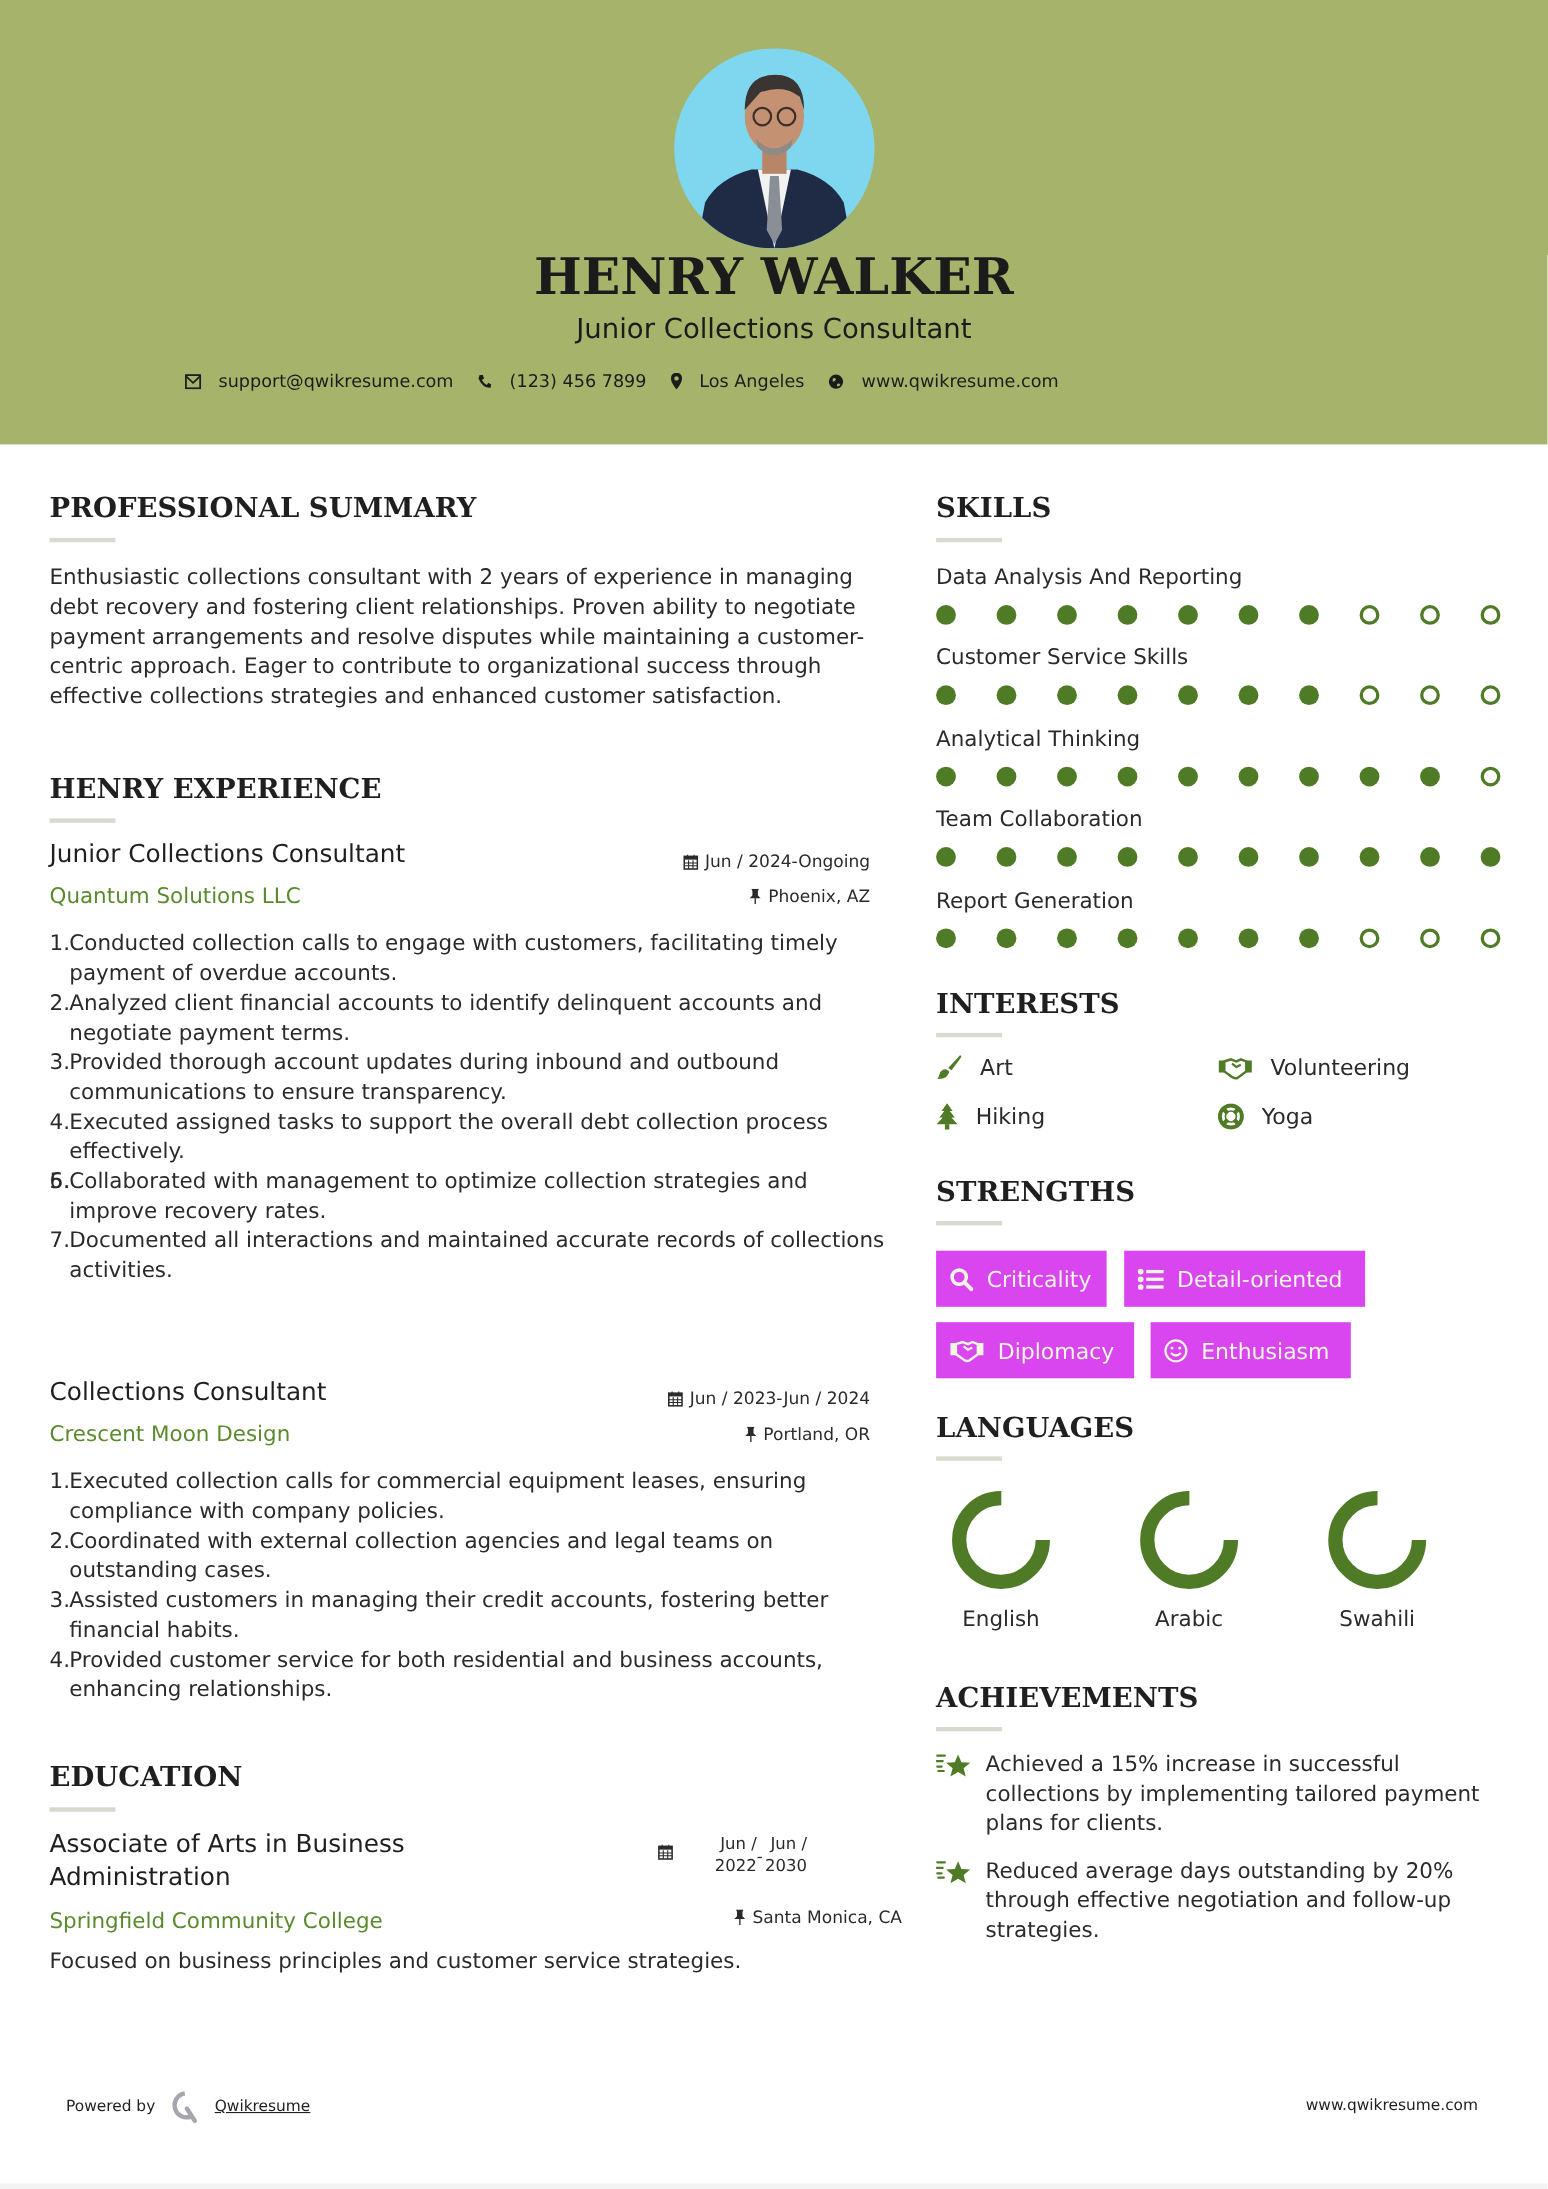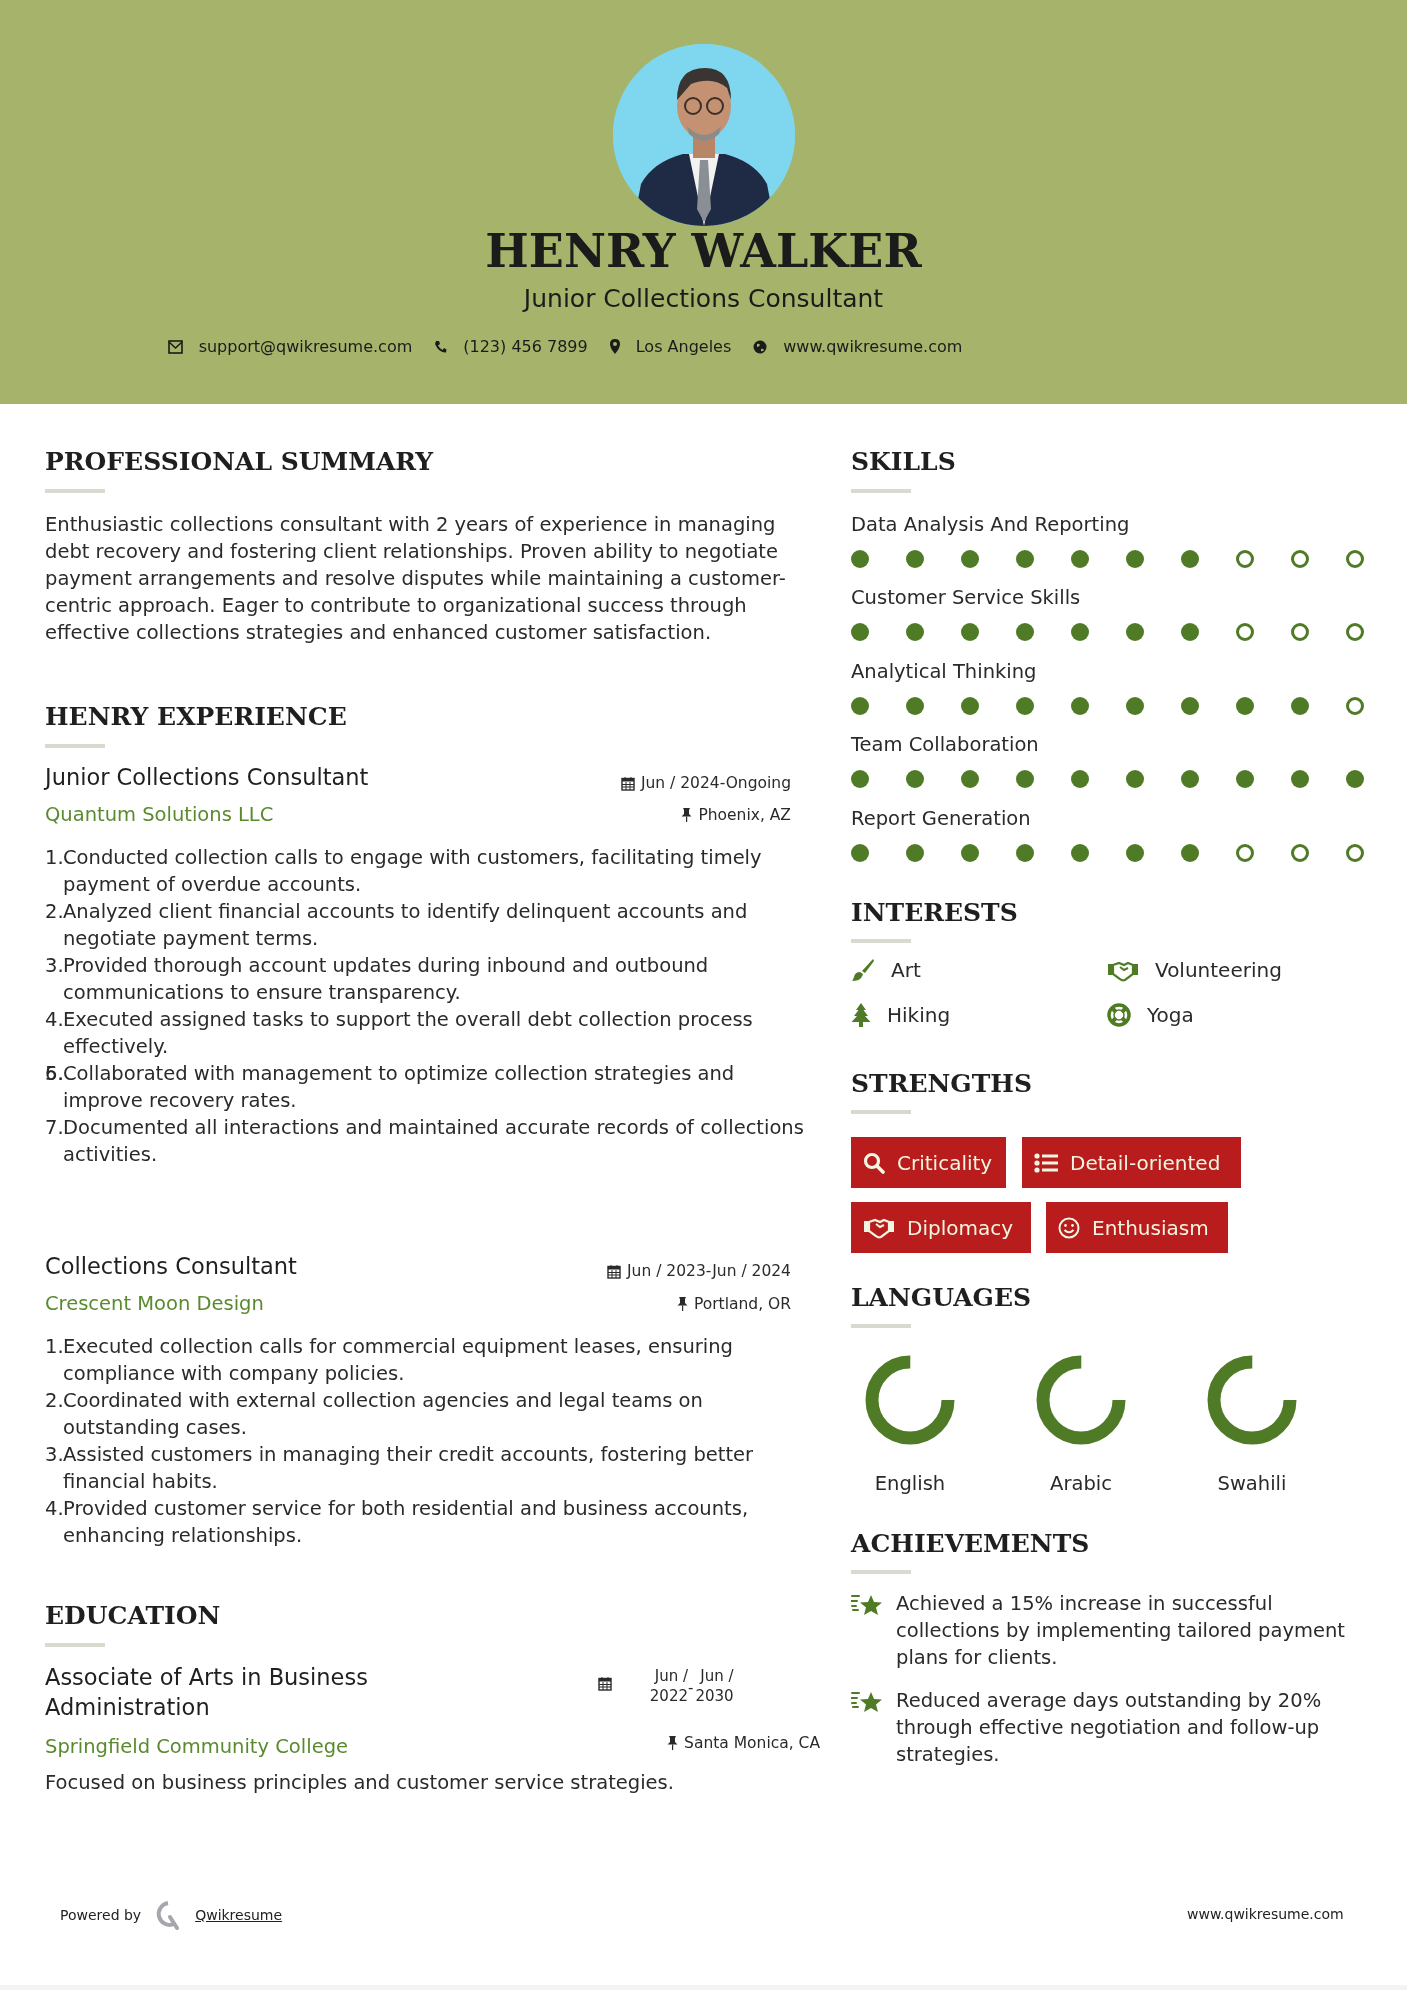--- a/index.html
+++ b/index.html
@@ -30,26 +30,26 @@
   .skill-label { position: absolute; font-size: 19.5px; color: #2a2a2a; }
   .dots { position: absolute; display: flex; }
   .dot { width: 18px; height: 18px; border-radius: 50%; margin-right: 37px; }
   .dot.on { background: #4f7b26; }
   .dot.off { background: #fff; border: 3px solid #4f7b26; }
   .dot:last-child { margin-right: 0; }
 
   .interest { position: absolute; display: flex; align-items: flex-end; font-size: 20px; color: #2a2a2a; }
   .interest .ic { margin-right: 16px; display: inline-flex; }
 
-  .chip { position: absolute; height: 51px; background: #b91c1c; color: #f1f6e2; display: flex; align-items: center; font-size: 20px; padding: 0 12px; }
+  .chip { position: absolute; height: 51px; background: #d946ef; color: #f1f6e2; display: flex; align-items: center; font-size: 20px; padding: 0 12px; }
   .chip .ic { margin-right: 12px; display: inline-flex; }
 
   .lang { position: absolute; width: 120px; text-align: center; }
   .lang svg { display: block; margin: 0 auto; }
-  .lang .lname { font-size: 19.5px; color: #2a2a2a; margin-top: 22px; }
+  .lang .lname { font-size: 19.5px; color: #2a2a2a; margin-top: 10px; }
 
   .ach { position: absolute; display: flex; font-size: 19.5px; line-height: 27px; color: #2a2a2a; }
   .ach .ic { width: 45px; flex-shrink: 0; padding-top: 3px; }
 
   .footer-left { position: absolute; left: 60px; top: 1900px; display: flex; align-items: center; font-size: 14px; color: #222; }
   .footer-left .logo { margin: 0 12px; display: inline-flex; }
   .footer-left a { color: #222; text-decoration: underline; }
   .footer-right { position: absolute; left: 1187px; top: 1906px; font-size: 14px; color: #222; }
   .bottom-band { position: absolute; left: 0; top: 1985px; width: 1407px; height: 5px; background: #f3f3f3; }
 </style>

